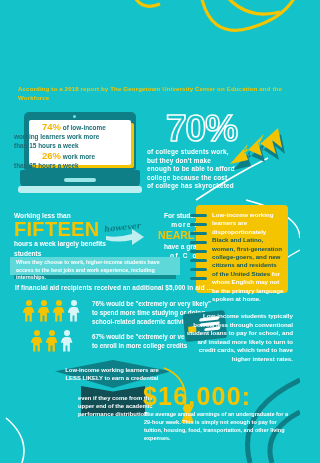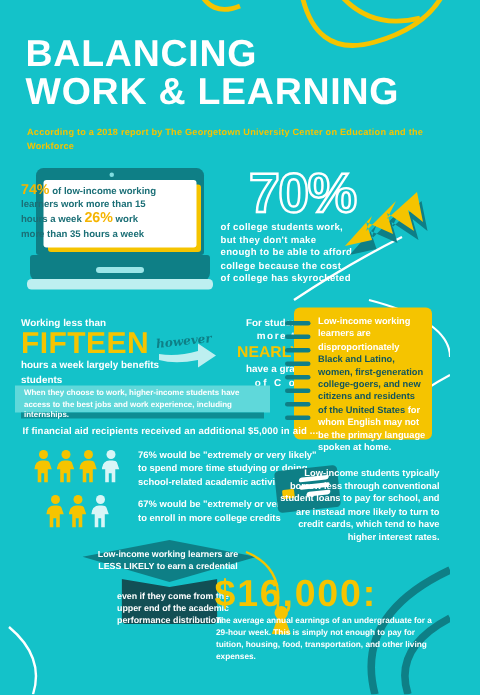--- a/index.html
+++ b/index.html
@@ -44,21 +44,21 @@
   }
   .lap-pad{position:absolute;left:44px;top:66px;width:32px;height:4px;border-radius:2px;background:#9be6e8;}
   .lap-foot{
     position:absolute;left:-2px;top:74px;width:124px;height:7px;
     background:#bdeff0;border-radius:3px;
   }
   .screen-text{
     position:absolute;left:14px;top:122px;width:94px;
     color:#1b6f76;font-size:6.4px;line-height:9.2px;font-weight:bold;
   }
-  .screen-text .pct{color:#f5b400;font-size:9.5px;font-weight:bold;}
+  .screen-text .pct{color:#f5b400;font-size:9.5px;font-weight:bold;margin-left:28px;}
 
   
   .seventy{
     position:absolute;left:146px;top:110px;
     font-size:37px;line-height:37px;font-weight:bold;
     color:transparent;-webkit-text-stroke:1.6px #ffffff;
     letter-spacing:-1px;
     margin-left:20px;
   }
   .seventy-body{
@@ -207,24 +207,20 @@
     <path d="M218 -16 Q 240 22 280 12" fill="none" stroke="#f5c400" stroke-width="3.2"></path>
     <path d="M132 -8 Q 140 12 160 4" fill="none" stroke="#f5c400" stroke-width="3.2"></path>
     <path d="M268 158 Q 232 176 196 200" fill="none" stroke="#ffffff" stroke-width="1.6"></path>
     <path d="M300 250 Q 266 268 248 294" fill="none" stroke="#ffffff" stroke-width="1.4"></path>
     <path d="M6 418 Q 30 438 22 463" fill="none" stroke="#ffffff" stroke-width="1.6"></path>
     <path d="M300 380 Q 236 410 250 463" fill="none" stroke="#0e7f86" stroke-width="5"></path>
     <path d="M300 412 Q 262 432 272 463" fill="none" stroke="#0e7f86" stroke-width="5"></path>
     <path d="M246 200 Q 300 214 300 238" fill="none" stroke="#ffffff" stroke-width="1.4"></path>
   </svg>
 
-  <div class="title">
-    <span>BALANCING</span>
-    <span class="l2">WORK &amp; LEARNING</span>
-  </div>
   <div class="subtitle">According to a 2018 report by The Georgetown University Center on Education and the Workforce</div>
 
   <div class="laptop">
     <div class="lap-lid"></div>
     <div class="lap-cam"></div>
     <div class="lap-screen"></div>
     <div class="lap-base"></div>
     <div class="lap-pad"></div>
     <div class="lap-foot"></div>
   </div>

